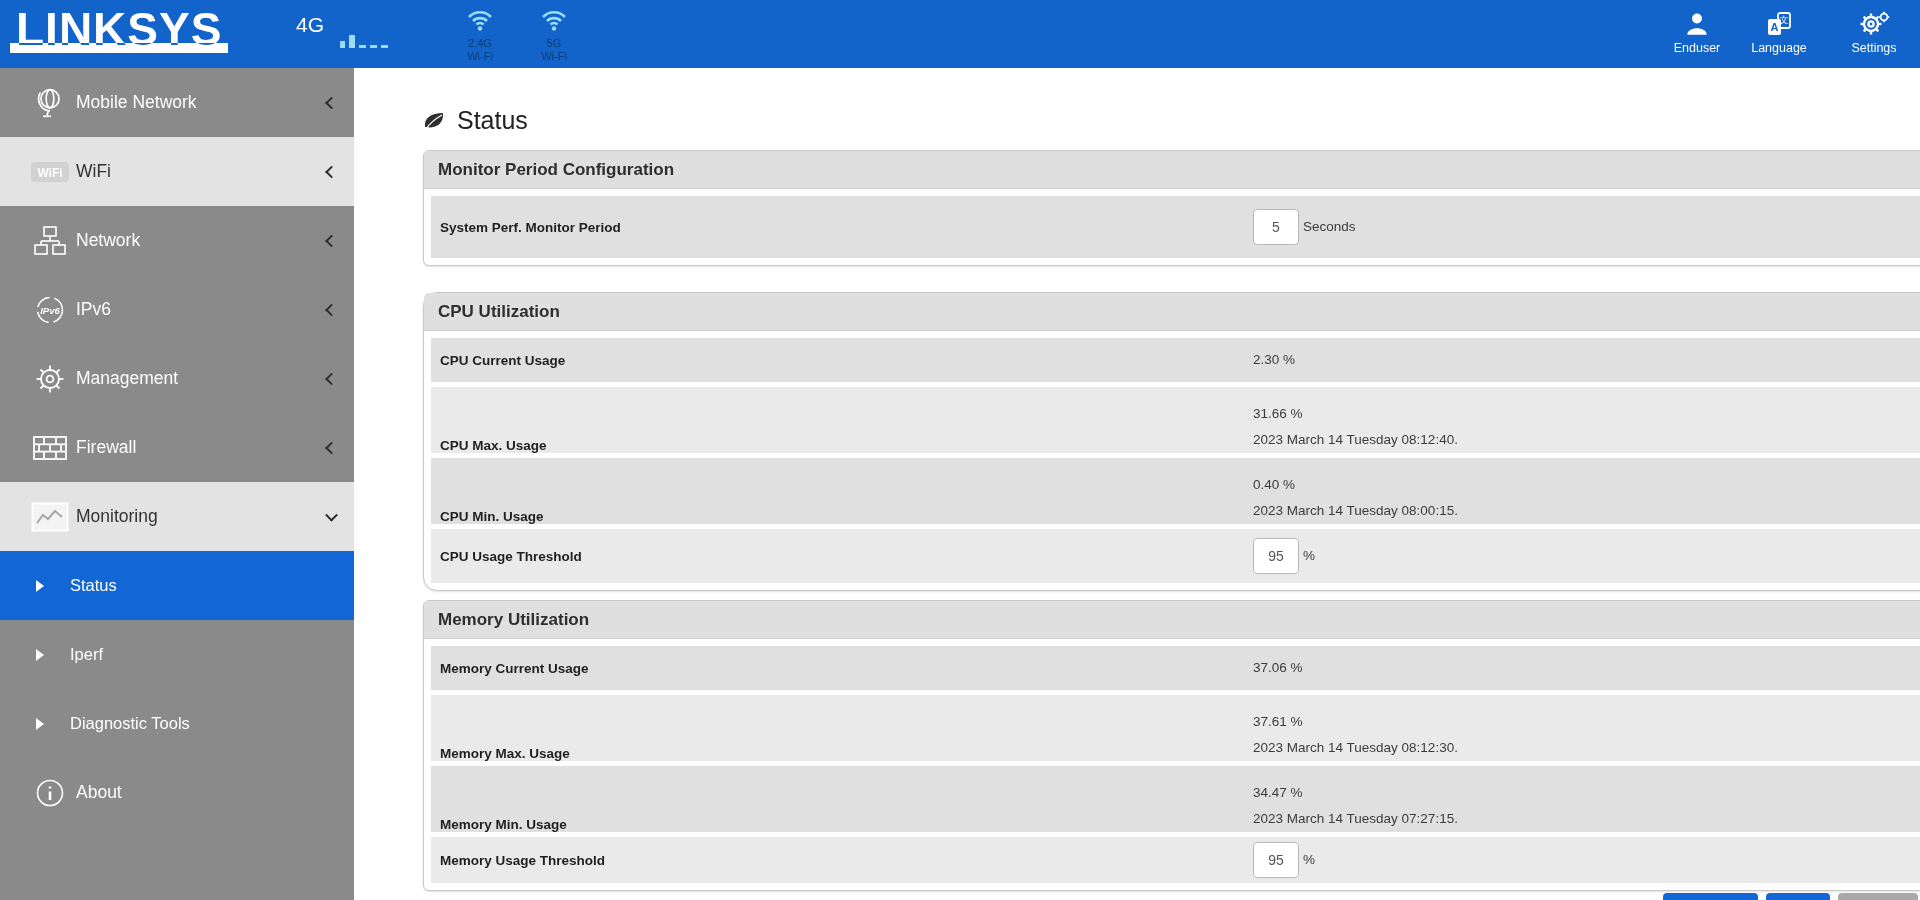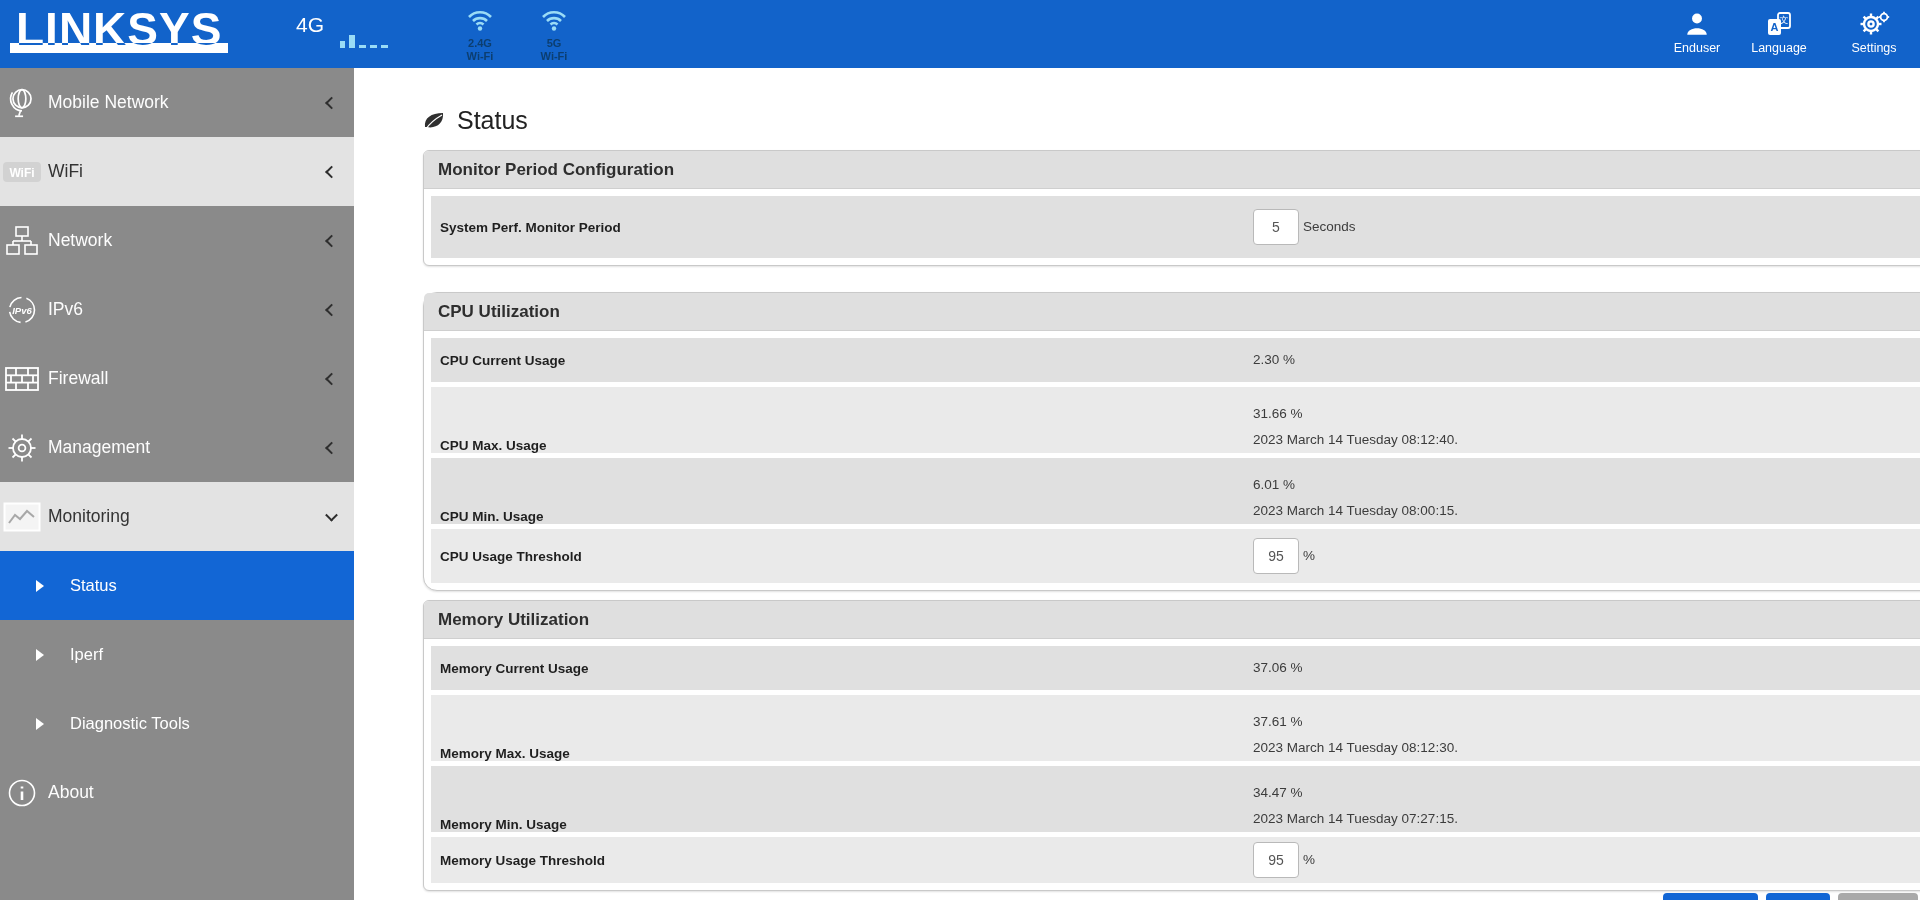--- a/index.html
+++ b/index.html
@@ -15,30 +15,30 @@
     background:#ffffff; overflow:hidden; }
   .logo-ghost { position:absolute; left:6px; top:-37px; color:#1263ca;
     font-size:46px; line-height:1; font-weight:800; letter-spacing:1px; }
   .net-type { position:absolute; left:296px; top:13px; color:#fff; font-size:21px; }
   .sigbars { position:absolute; left:340px; top:34px; display:flex;
     align-items:flex-end; gap:4px; height:14px; }
   .sigbars .b1 { width:5px; height:7px; background:#9adcf6; }
   .sigbars .b2 { width:6px; height:13px; background:#9adcf6; }
   .sigbars .dash { width:7px; height:3px; background:#9adcf6; }
   .wifi-badge { position:absolute; top:7px; width:56px; text-align:center; }
-  .wifi-badge .lbl { color:#0c3e70; font-size:11px; font-weight:bold; line-height:13px; }
+  .wifi-badge .lbl { color:#0c3e70; font-size:11px; font-weight:normal; line-height:13px; }
   .hnav { position:absolute; top:9px; width:76px; text-align:center; color:#fff; cursor:pointer; }
   .hnav .icn { height:30px; display:flex; align-items:center; justify-content:center; }
   .hnav .lbl { font-size:12.5px; margin-top:2px; }
 
   
   .sidebar { position:absolute; left:0; top:68px; width:354px; height:832px;
     background:#8a8a8a; z-index:10; }
   .side-item { position:relative; height:69px; display:flex; align-items:center;
-    padding-left:0; cursor:pointer; }
+    padding-left:28px; cursor:pointer; }
   .side-item .icn { width:44px; display:flex; align-items:center; justify-content:center; }
   .side-item .lbl { font-size:17.5px; color:#fdfdfd; margin-left:4px; }
   .side-item.light { background:#e3e3e3; }
   .side-item.light .lbl { color:#333; }
   .chev { position:absolute; right:18px; top:50%; width:9px; height:9px;
     border-left:2px solid #2e2e2e; border-bottom:2px solid #2e2e2e; }
   .chev.left { transform:translateY(-50%) rotate(45deg); }
   .chev.down { transform:translateY(-70%) rotate(-45deg); }
   .side-sub { position:relative; height:69px; display:flex; align-items:center;
     padding-left:36px; cursor:pointer; }
@@ -220,56 +220,56 @@
         <circle cx="17" cy="17" r="12.5" fill="none" stroke="#fff" stroke-width="1.6" stroke-dasharray="16 5"></circle>
         <text x="17" y="21" font-size="9.5" font-weight="bold" fill="#fff" text-anchor="middle" font-style="italic" font-family="'Liberation Sans',sans-serif">IPv6</text>
       </svg>
     </span>
     <span class="lbl">IPv6</span>
     <span class="chev left"></span>
   </div>
 
   <div class="side-item">
     <span class="icn">
+      <svg width="34" height="34" viewBox="-17 -17 34 34" fill="none" stroke="#fff" stroke-width="1.8">
+        <circle cx="0" cy="0" r="9"></circle>
+          <circle cx="0" cy="0" r="3.4"></circle>
+        <line x1="9" y1="0" x2="13.5" y2="0"></line>
+          <line x1="-9" y1="0" x2="-13.5" y2="0"></line>
+        <line x1="0" y1="9" x2="0" y2="13.5"></line>
+          <line x1="0" y1="-9" x2="0" y2="-13.5"></line>
+        <line x1="6.3" y1="6.3" x2="9.5" y2="9.5"></line>
+          <line x1="-6.3" y1="6.3" x2="-9.5" y2="9.5"></line>
+        <line x1="6.3" y1="-6.3" x2="9.5" y2="-9.5"></line>
+          <line x1="-6.3" y1="-6.3" x2="-9.5" y2="-9.5"></line>
+      </svg>
+    </span>
+    <span class="lbl">Management</span>
+    <span class="chev left"></span>
+  </div>
+
+  <div class="side-item">
+    <span class="icn">
       <svg width="36" height="30" viewBox="0 0 36 30" fill="none" stroke="#fff" stroke-width="1.8">
         <rect x="2" y="4" width="32" height="22"></rect>
         <line x1="2" y1="11.3" x2="34" y2="11.3"></line>
         <line x1="2" y1="18.6" x2="34" y2="18.6"></line>
         <line x1="12" y1="4" x2="12" y2="11.3"></line>
           <line x1="24" y1="4" x2="24" y2="11.3"></line>
         <line x1="7" y1="11.3" x2="7" y2="18.6"></line>
           <line x1="18" y1="11.3" x2="18" y2="18.6"></line>
           <line x1="29" y1="11.3" x2="29" y2="18.6"></line>
         <line x1="12" y1="18.6" x2="12" y2="26"></line>
           <line x1="24" y1="18.6" x2="24" y2="26"></line>
       </svg>
     </span>
     <span class="lbl">Firewall</span>
     <span class="chev left"></span>
   </div>
 
-  <div class="side-item">
-    <span class="icn">
-      <svg width="34" height="34" viewBox="-17 -17 34 34" fill="none" stroke="#fff" stroke-width="1.8">
-        <circle cx="0" cy="0" r="9"></circle>
-          <circle cx="0" cy="0" r="3.4"></circle>
-        <line x1="9" y1="0" x2="13.5" y2="0"></line>
-          <line x1="-9" y1="0" x2="-13.5" y2="0"></line>
-        <line x1="0" y1="9" x2="0" y2="13.5"></line>
-          <line x1="0" y1="-9" x2="0" y2="-13.5"></line>
-        <line x1="6.3" y1="6.3" x2="9.5" y2="9.5"></line>
-          <line x1="-6.3" y1="6.3" x2="-9.5" y2="9.5"></line>
-        <line x1="6.3" y1="-6.3" x2="9.5" y2="-9.5"></line>
-          <line x1="-6.3" y1="-6.3" x2="-9.5" y2="-9.5"></line>
-      </svg>
-    </span>
-    <span class="lbl">Management</span>
-    <span class="chev left"></span>
-  </div>
-
   <div class="side-item light">
     <span class="icn">
       <svg width="38" height="30" viewBox="0 0 38 30">
         <rect x="1.5" y="1.5" width="35" height="27" fill="#f4f4f4" stroke="#fff" stroke-width="2"></rect>
         <polyline points="6,21 12,13 17,17 24,9 31,15" fill="none" stroke="#a8a8a8" stroke-width="2"></polyline>
       </svg>
     </span>
     <span class="lbl">Monitoring</span>
     <span class="chev down"></span>
   </div>
@@ -332,21 +332,21 @@
       <div class="row alt two h66">
         <div class="row-label">CPU Max. Usage</div>
         <div class="row-value">
           <div>31.66 %</div>
           <div>2023 March 14 Tuesday 08:12:40.</div>
         </div>
       </div>
       <div class="row two h66">
         <div class="row-label">CPU Min. Usage</div>
         <div class="row-value">
-          <div>6.01 %</div>
+          <div>0.40 %</div>
           <div>2023 March 14 Tuesday 08:00:15.</div>
         </div>
       </div>
       <div class="row alt h54">
         <div class="row-label">CPU Usage Threshold</div>
         <div class="row-value inline">
           <input class="num-input" value="95" style="">
           <span class="suffix">%</span>
         </div>
       </div>

